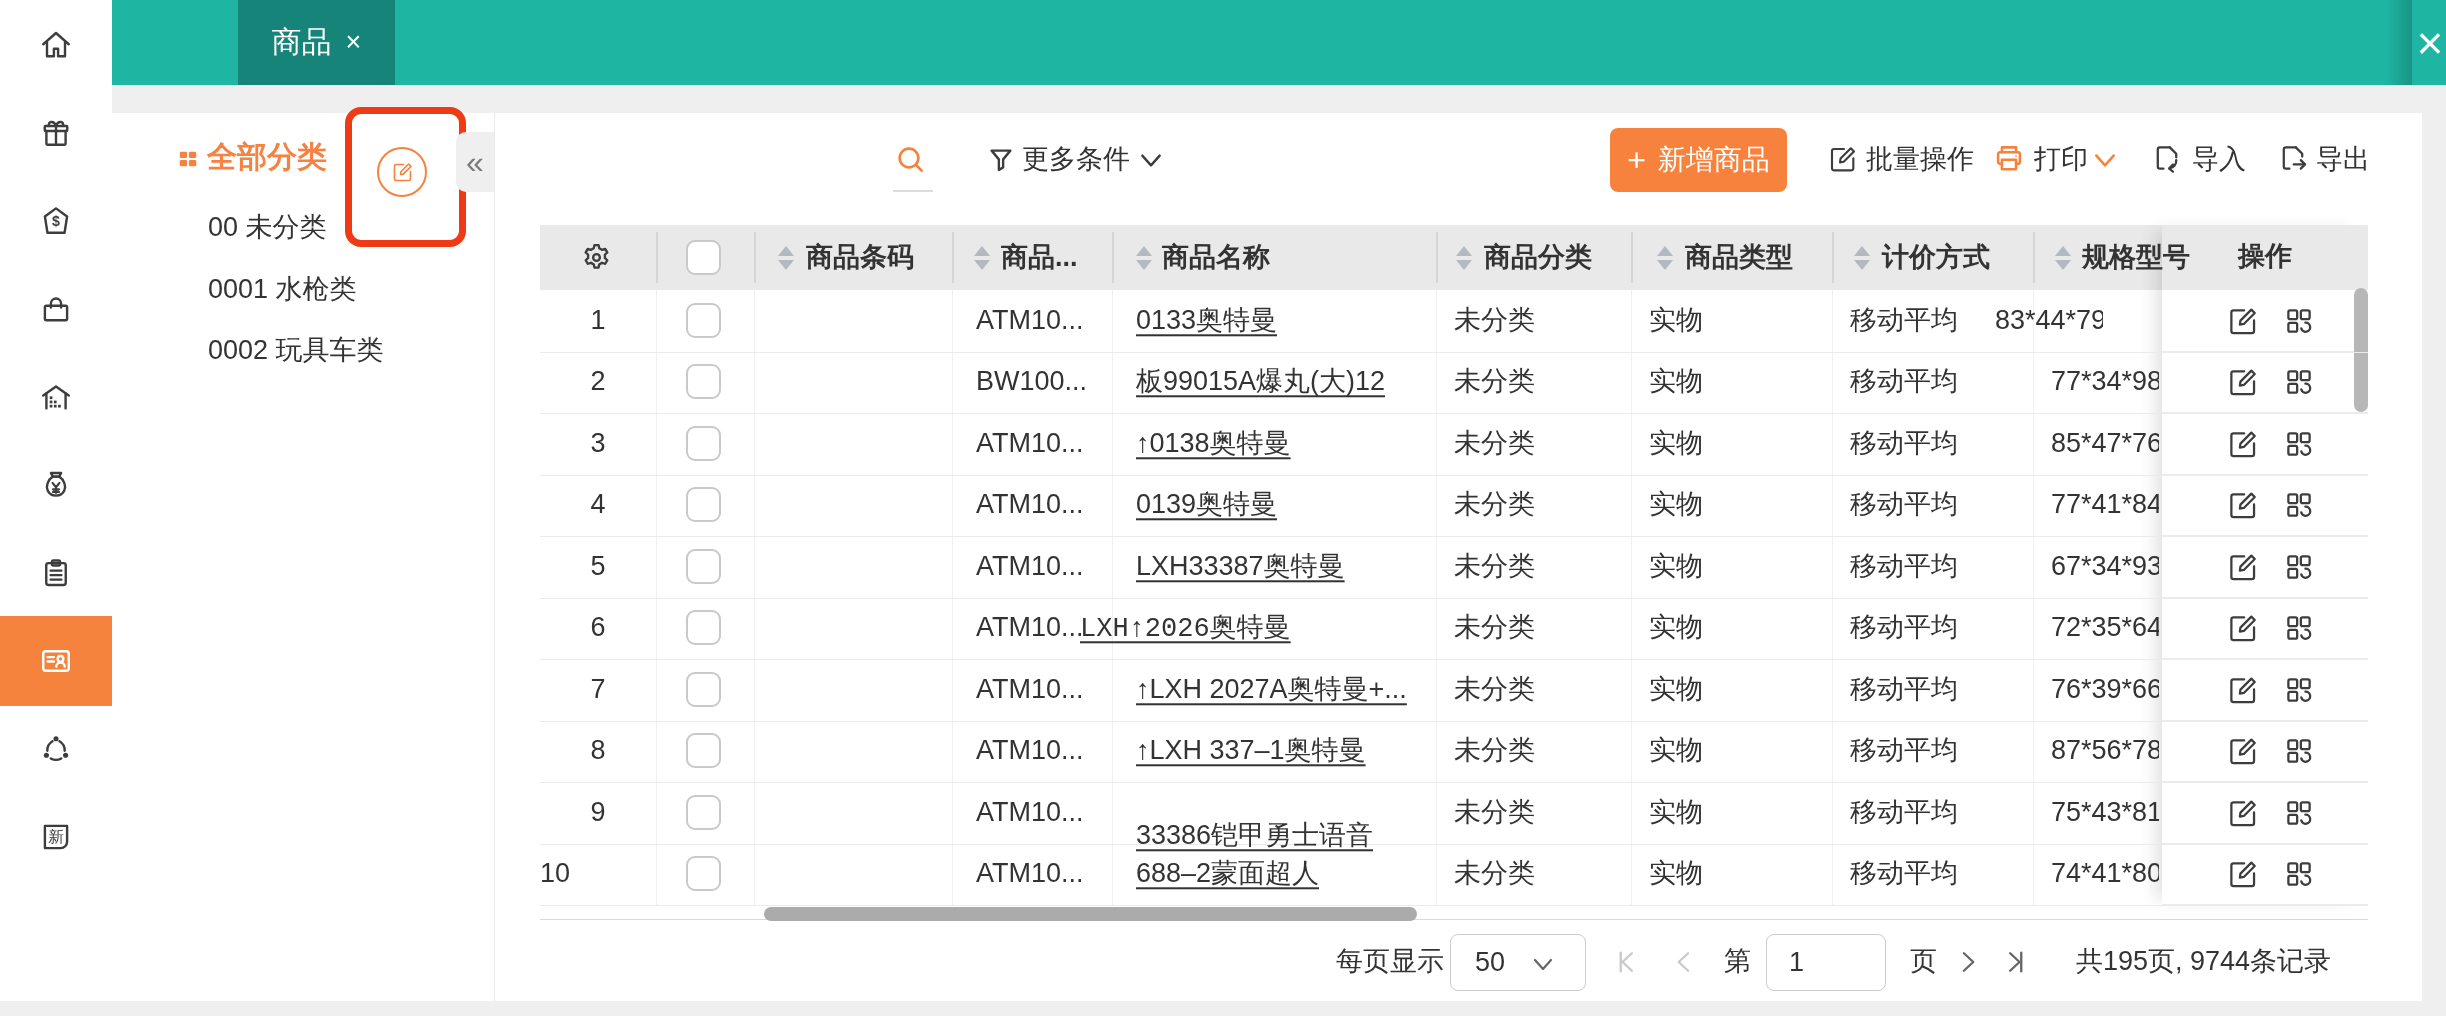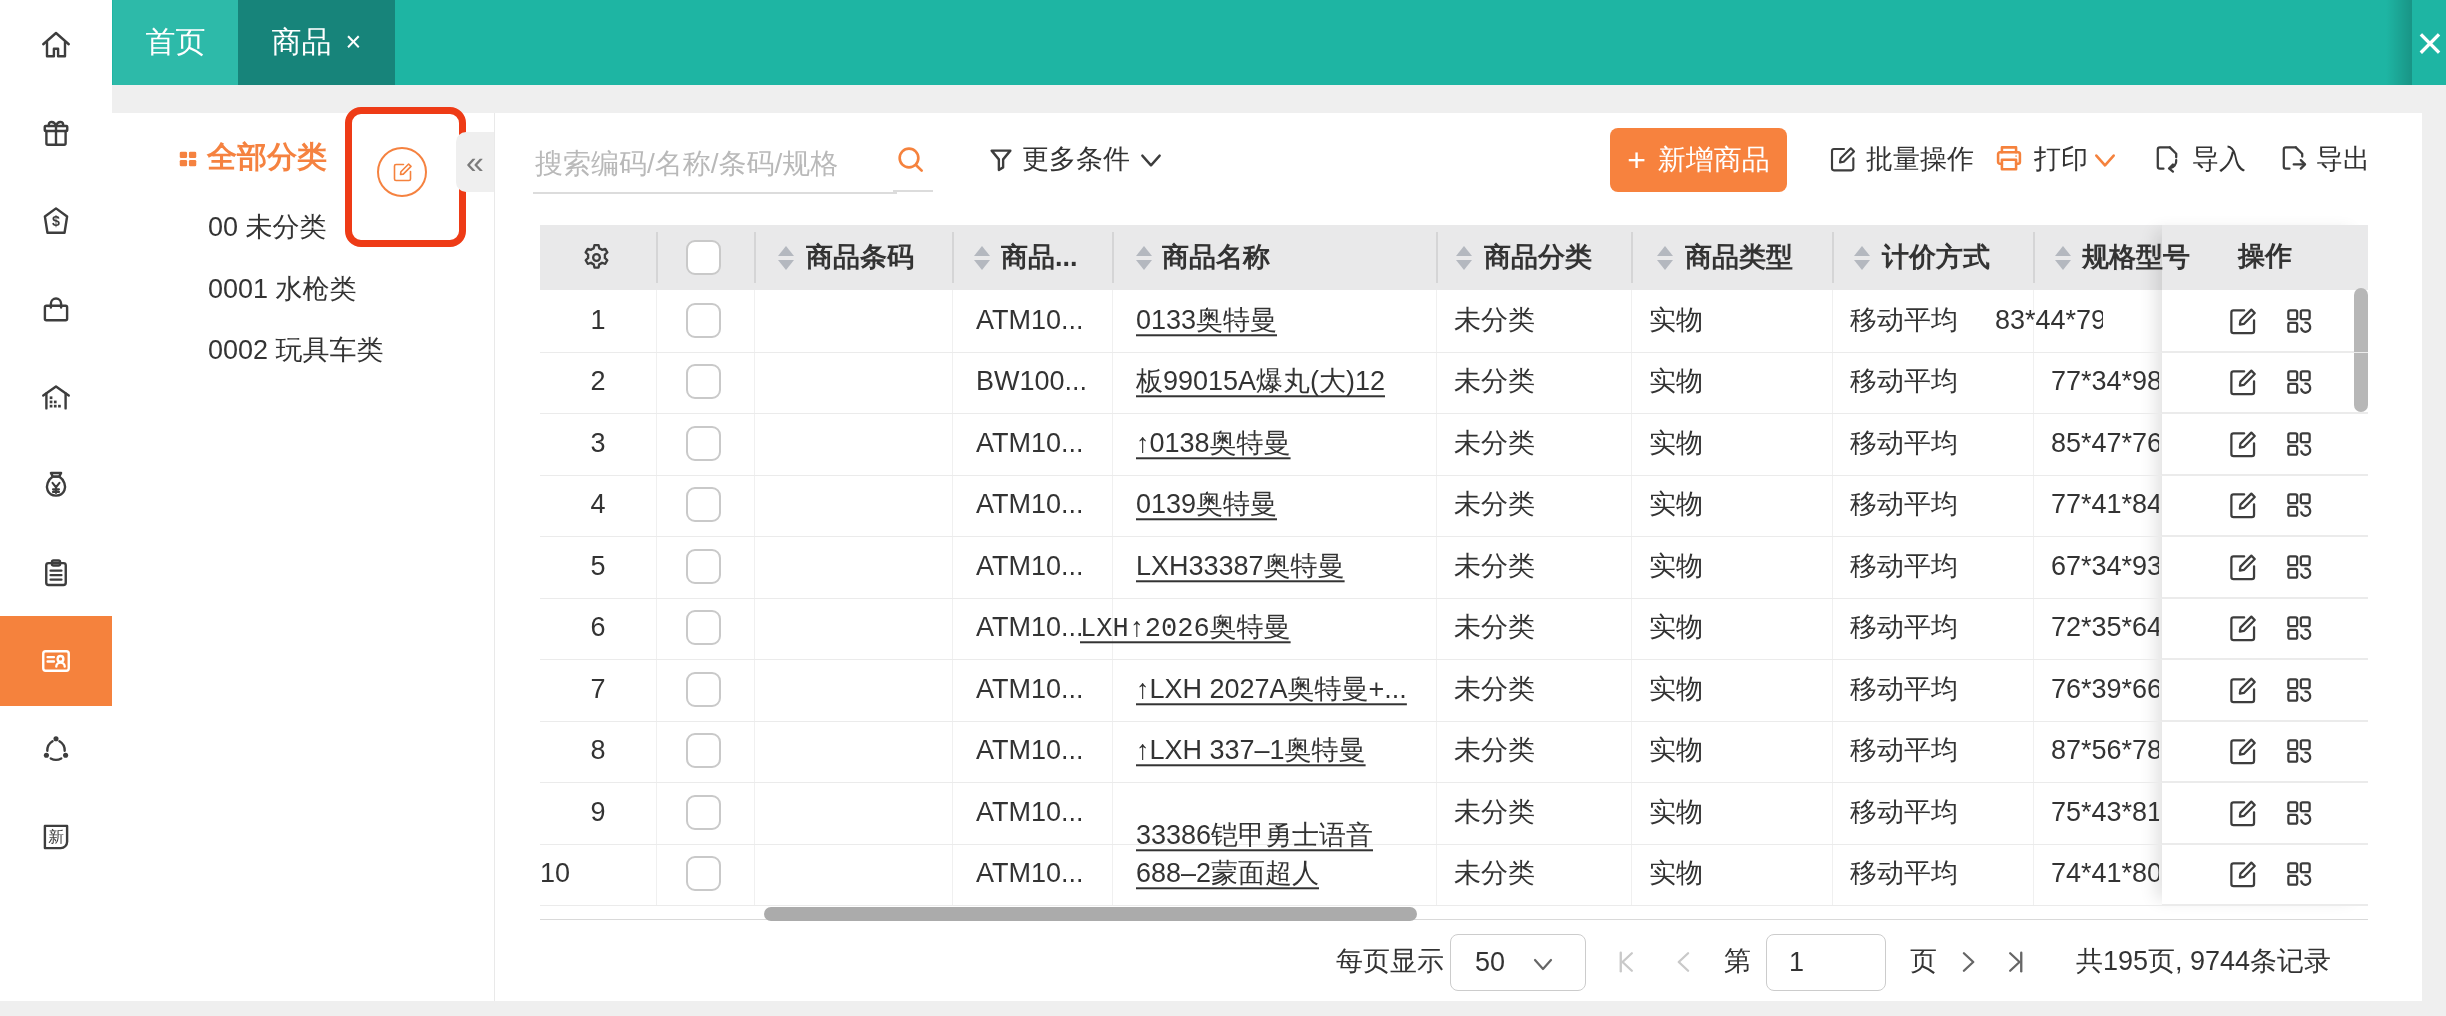--- a/index.html
+++ b/index.html
@@ -66,23 +66,20 @@
   #corner{left:0;top:0;width:5px;height:14px;background:#f5823d;}
 </style>
 </head>
 <body>
 
 <div id="app">
 
   <div id="corner" class="abs"></div>
 
   <div id="tabbar" class="abs">
-    <div class="tab home" style="left:1px;width:125px;">
-        <span>首页</span>
-      </div>
     <div class="tab active" style="left:126px;width:157px;">
       <span>商品</span>
       <span class="x">×</span>
     </div>
     <div id="tab-close-shade" class="abs" style="left:2274px;"></div>
     <div id="tab-close-all" class="abs" style="left:2300px;">×</div>
   </div>
 
   <div id="rail" class="abs">
       <div class="abs" style="left: 38px; top: 27px; width: 36px; height: 36px; cursor: pointer;">
@@ -205,21 +202,20 @@
         </svg>
     </span>
   </div>
   <div id="highlight-box" class="abs"></div>
   <div id="collapse-tab" class="abs">
       <span>«</span>
     </div>
   <div id="panel-divider" class="abs"></div>
   <div id="cat-items"></div>
 
-  <input id="search-input" placeholder="搜索编码/名称/条码/规格" style="">
   <div id="underline-ext" class="abs"></div>
   <div class="abs ico orange" style="left:895px;top:144px;width:32px;height:32px;">
     <svg viewBox="0 0 24 24" style="stroke-width:2">
         <circle cx="10.5" cy="10.5" r="7"></circle>
         <path d="m15.7 15.7 4.3 4.3"></path>
       </svg>
   </div>
   <div class="abs ico" style="left:986px;top:145px;width:30px;height:30px;">
     <svg viewBox="0 0 24 24" style="stroke-width:1.9">
         <path d="M4.5 4.5h15l-5.8 7v6.4l-3.4 2.1V11.5Z"></path>

